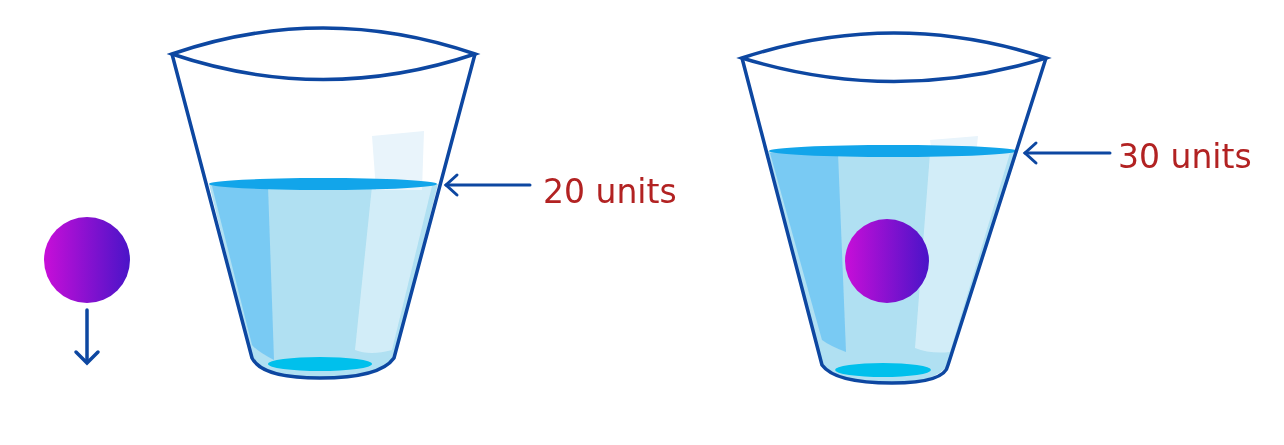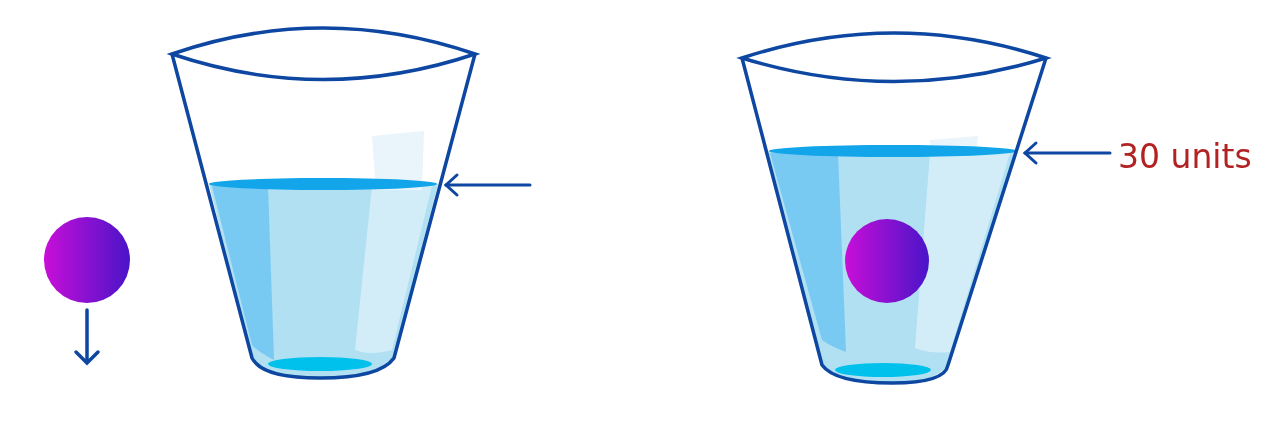--- a/index.html
+++ b/index.html
@@ -73,14 +73,15 @@
     <path d="M742,58 Q894,8 1046,58 Q894,105 742,58 Z" fill="none" stroke="#0d47a1" stroke-width="3.5"></path>
     <circle cx="887" cy="261" r="42" fill="url(#ballGrad)"></circle>
   </g>
 
   <g stroke="#0d47a1" stroke-width="3" fill="none" stroke-linecap="round">
     <line x1="1025" y1="153" x2="1110" y2="153"></line>
     <polyline points="1036,143 1025,153 1036,163"></polyline>
   </g>
 </svg>
 
+<div class="label" id="label-20">20 units</div>
 <div class="label" id="label-30">30 units</div>
 </div>
 
 </body></html>

